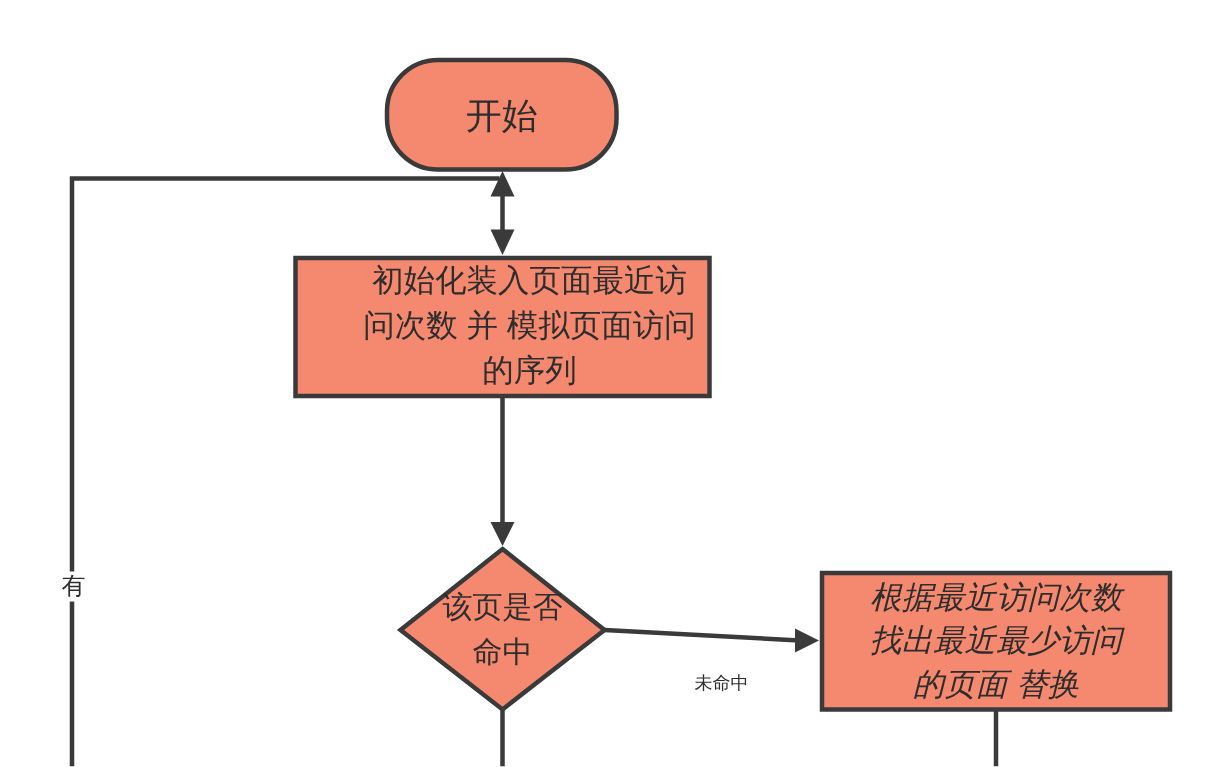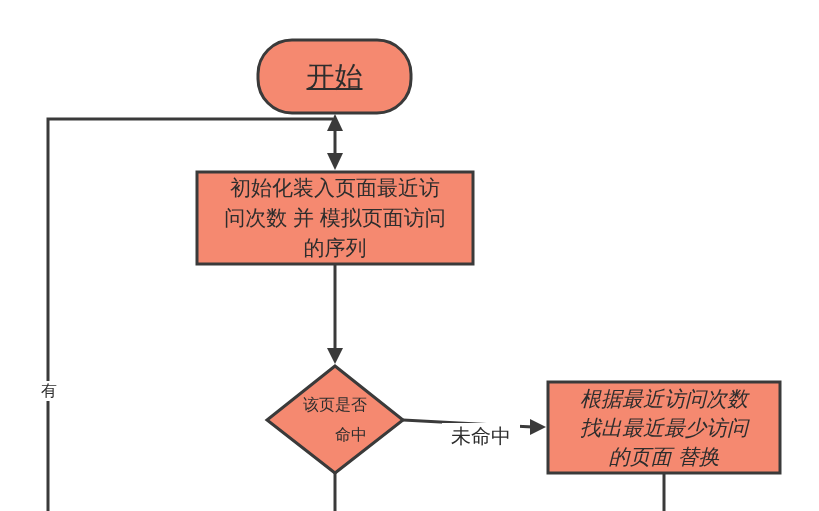--- a/index.html
+++ b/index.html
@@ -16,32 +16,32 @@
   }
   .canvas svg{position:absolute;left:0;top:0;}
   .node-label{
     position:absolute;
     display:flex;align-items:center;justify-content:center;
     text-align:center;
     white-space:pre-line;
     color:var(--text,#2d2d2d);
     pointer-events:none;
   }
-  .lbl-start{left:258px;top:40px;width:153px;height:73px;font-size:28px;text-decoration:underline;}
-  .lbl-init{left:197px;top:172px;width:276px;height:92px;font-size:21px;line-height:30px;}
-  .lbl-decision{left:255px;top:366px;width:160px;height:107px;font-size:16px;line-height:30px;text-align:right;}
+  .lbl-start{left:258px;top:40px;width:153px;height:73px;font-size:24px;}
+  .lbl-init{left:197px;top:172px;width:276px;height:92px;font-size:21px;line-height:30px;padding-left:18px;}
+  .lbl-decision{left:255px;top:366px;width:160px;height:107px;font-size:20px;line-height:30px;}
   .lbl-replace{left:548px;top:382px;width:232px;height:91px;font-size:21px;line-height:29px;font-style:italic;}
   .edge-label{
     position:absolute;
     display:flex;align-items:center;justify-content:center;
     background:var(--bg,#ffffff);
     color:var(--text,#2d2d2d);
     text-align:center;
   }
-  .lbl-miss{left:442px;top:423px;width:78px;height:26px;font-size:20px;}
+  .lbl-miss{left:442px;top:442px;width:78px;height:26px;font-size:12px;}
   .lbl-hit{left:39px;top:381px;width:20px;height:20px;font-size:16px;}
   .shape{fill:var(--fill,#f58970);stroke:var(--stroke,#3a3a3a);stroke-width:3;}
   .conn{stroke:var(--line,#3a3a3a);stroke-width:3;fill:none;}
   .arrowhead{fill:var(--line,#3a3a3a);stroke:none;}
 </style>
 </head>
 <body>
 
 <div class="canvas">
 

